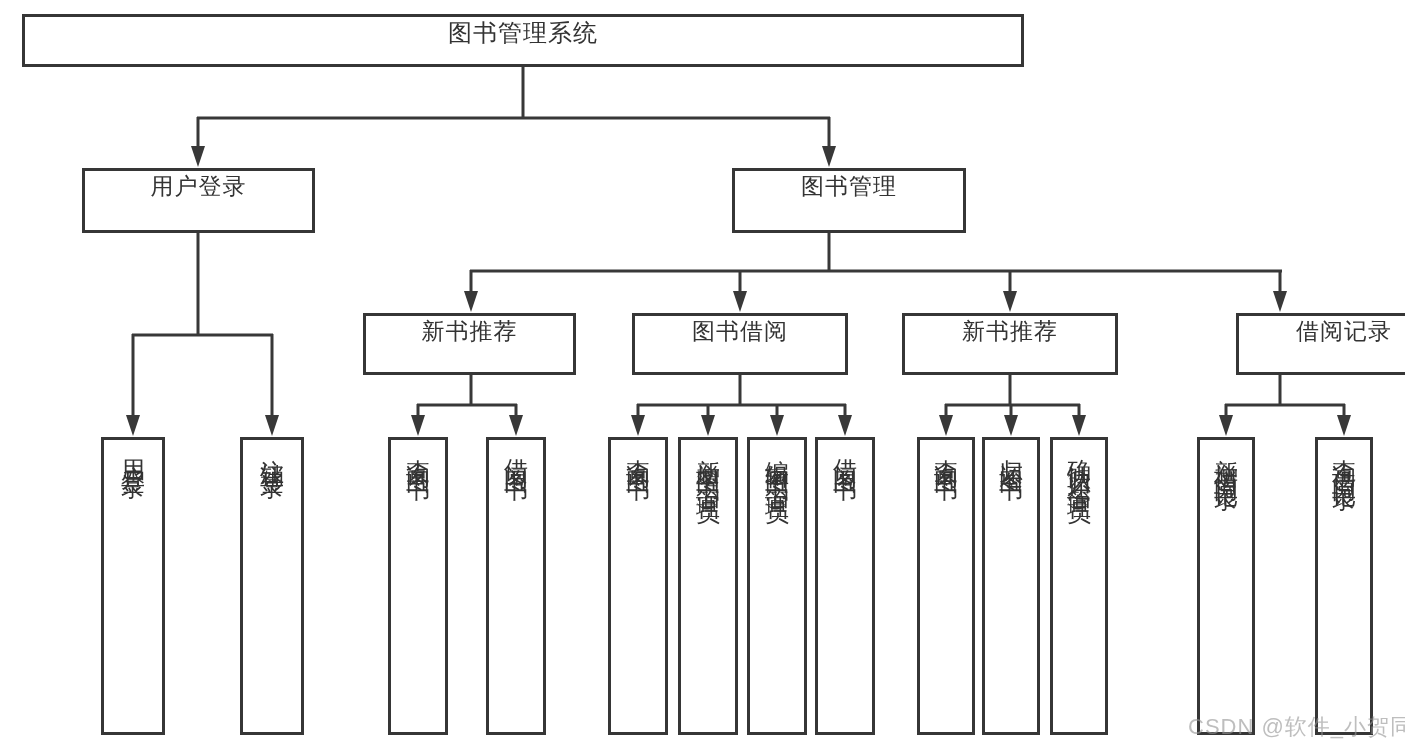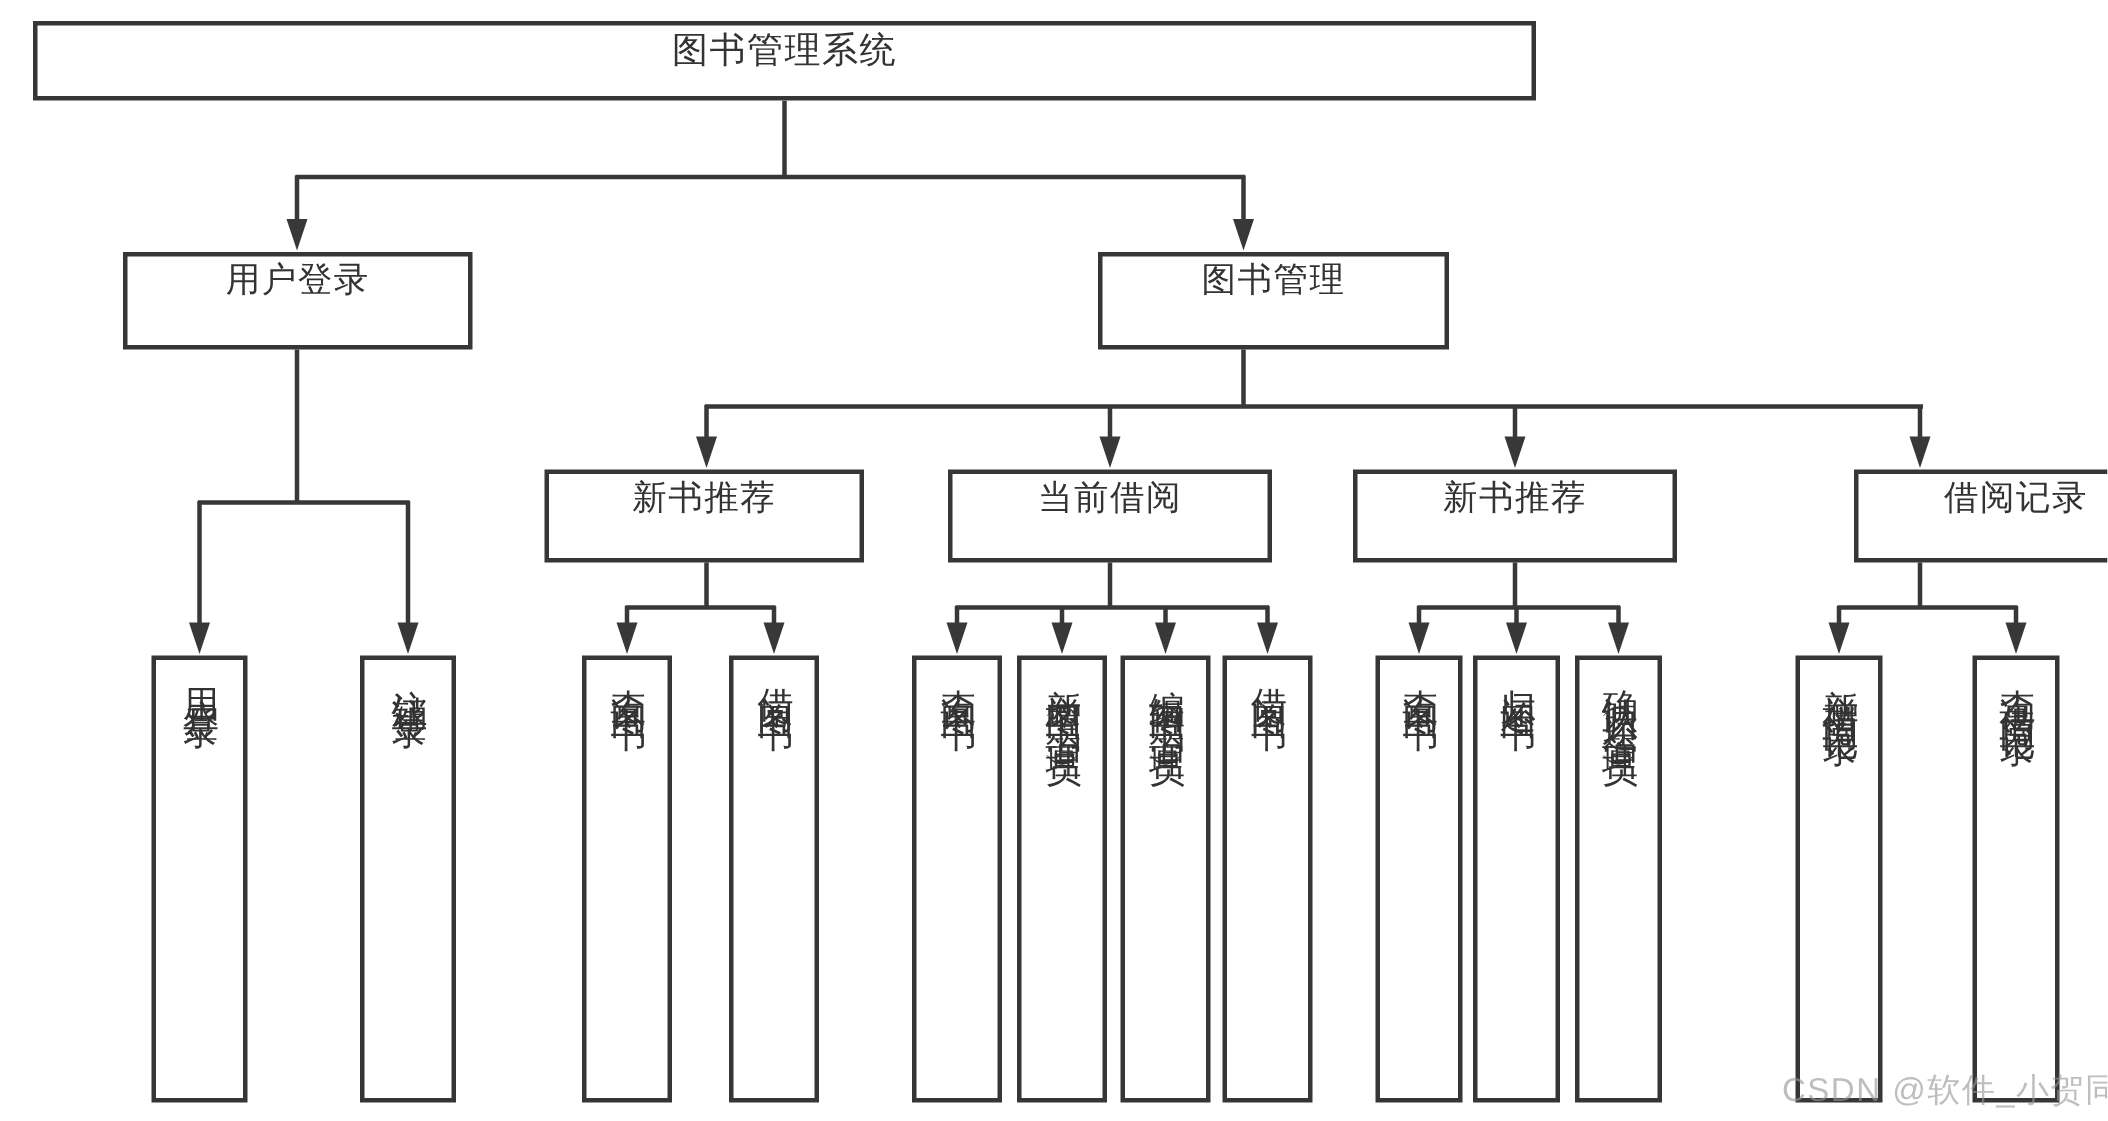--- a/index.html
+++ b/index.html
@@ -113,21 +113,21 @@
     <span>用户登录</span>
   </div>
   <div class="node hnode" style="left:732px; top:168px; width:234px; height:65px;">
     <span>图书管理</span>
   </div>
 
   <div class="node hnode" style="left:363px; top:313px; width:213px; height:62px;">
     <span>新书推荐</span>
   </div>
   <div class="node hnode" style="left:632px; top:313px; width:216px; height:62px;">
-    <span>当前借阅</span>
+    <span>图书借阅</span>
   </div>
   <div class="node hnode" style="left:902px; top:313px; width:216px; height:62px;">
     <span>新书推荐</span>
   </div>
   <div class="node hnode" style="left:1236px; top:313px; width:216px; height:62px;">
     <span>借阅记录</span>
   </div>
 
   <div class="node vnode" style="left:101px; top:437px; width:64px; height:298px;">
     <span>用户登录</span>

